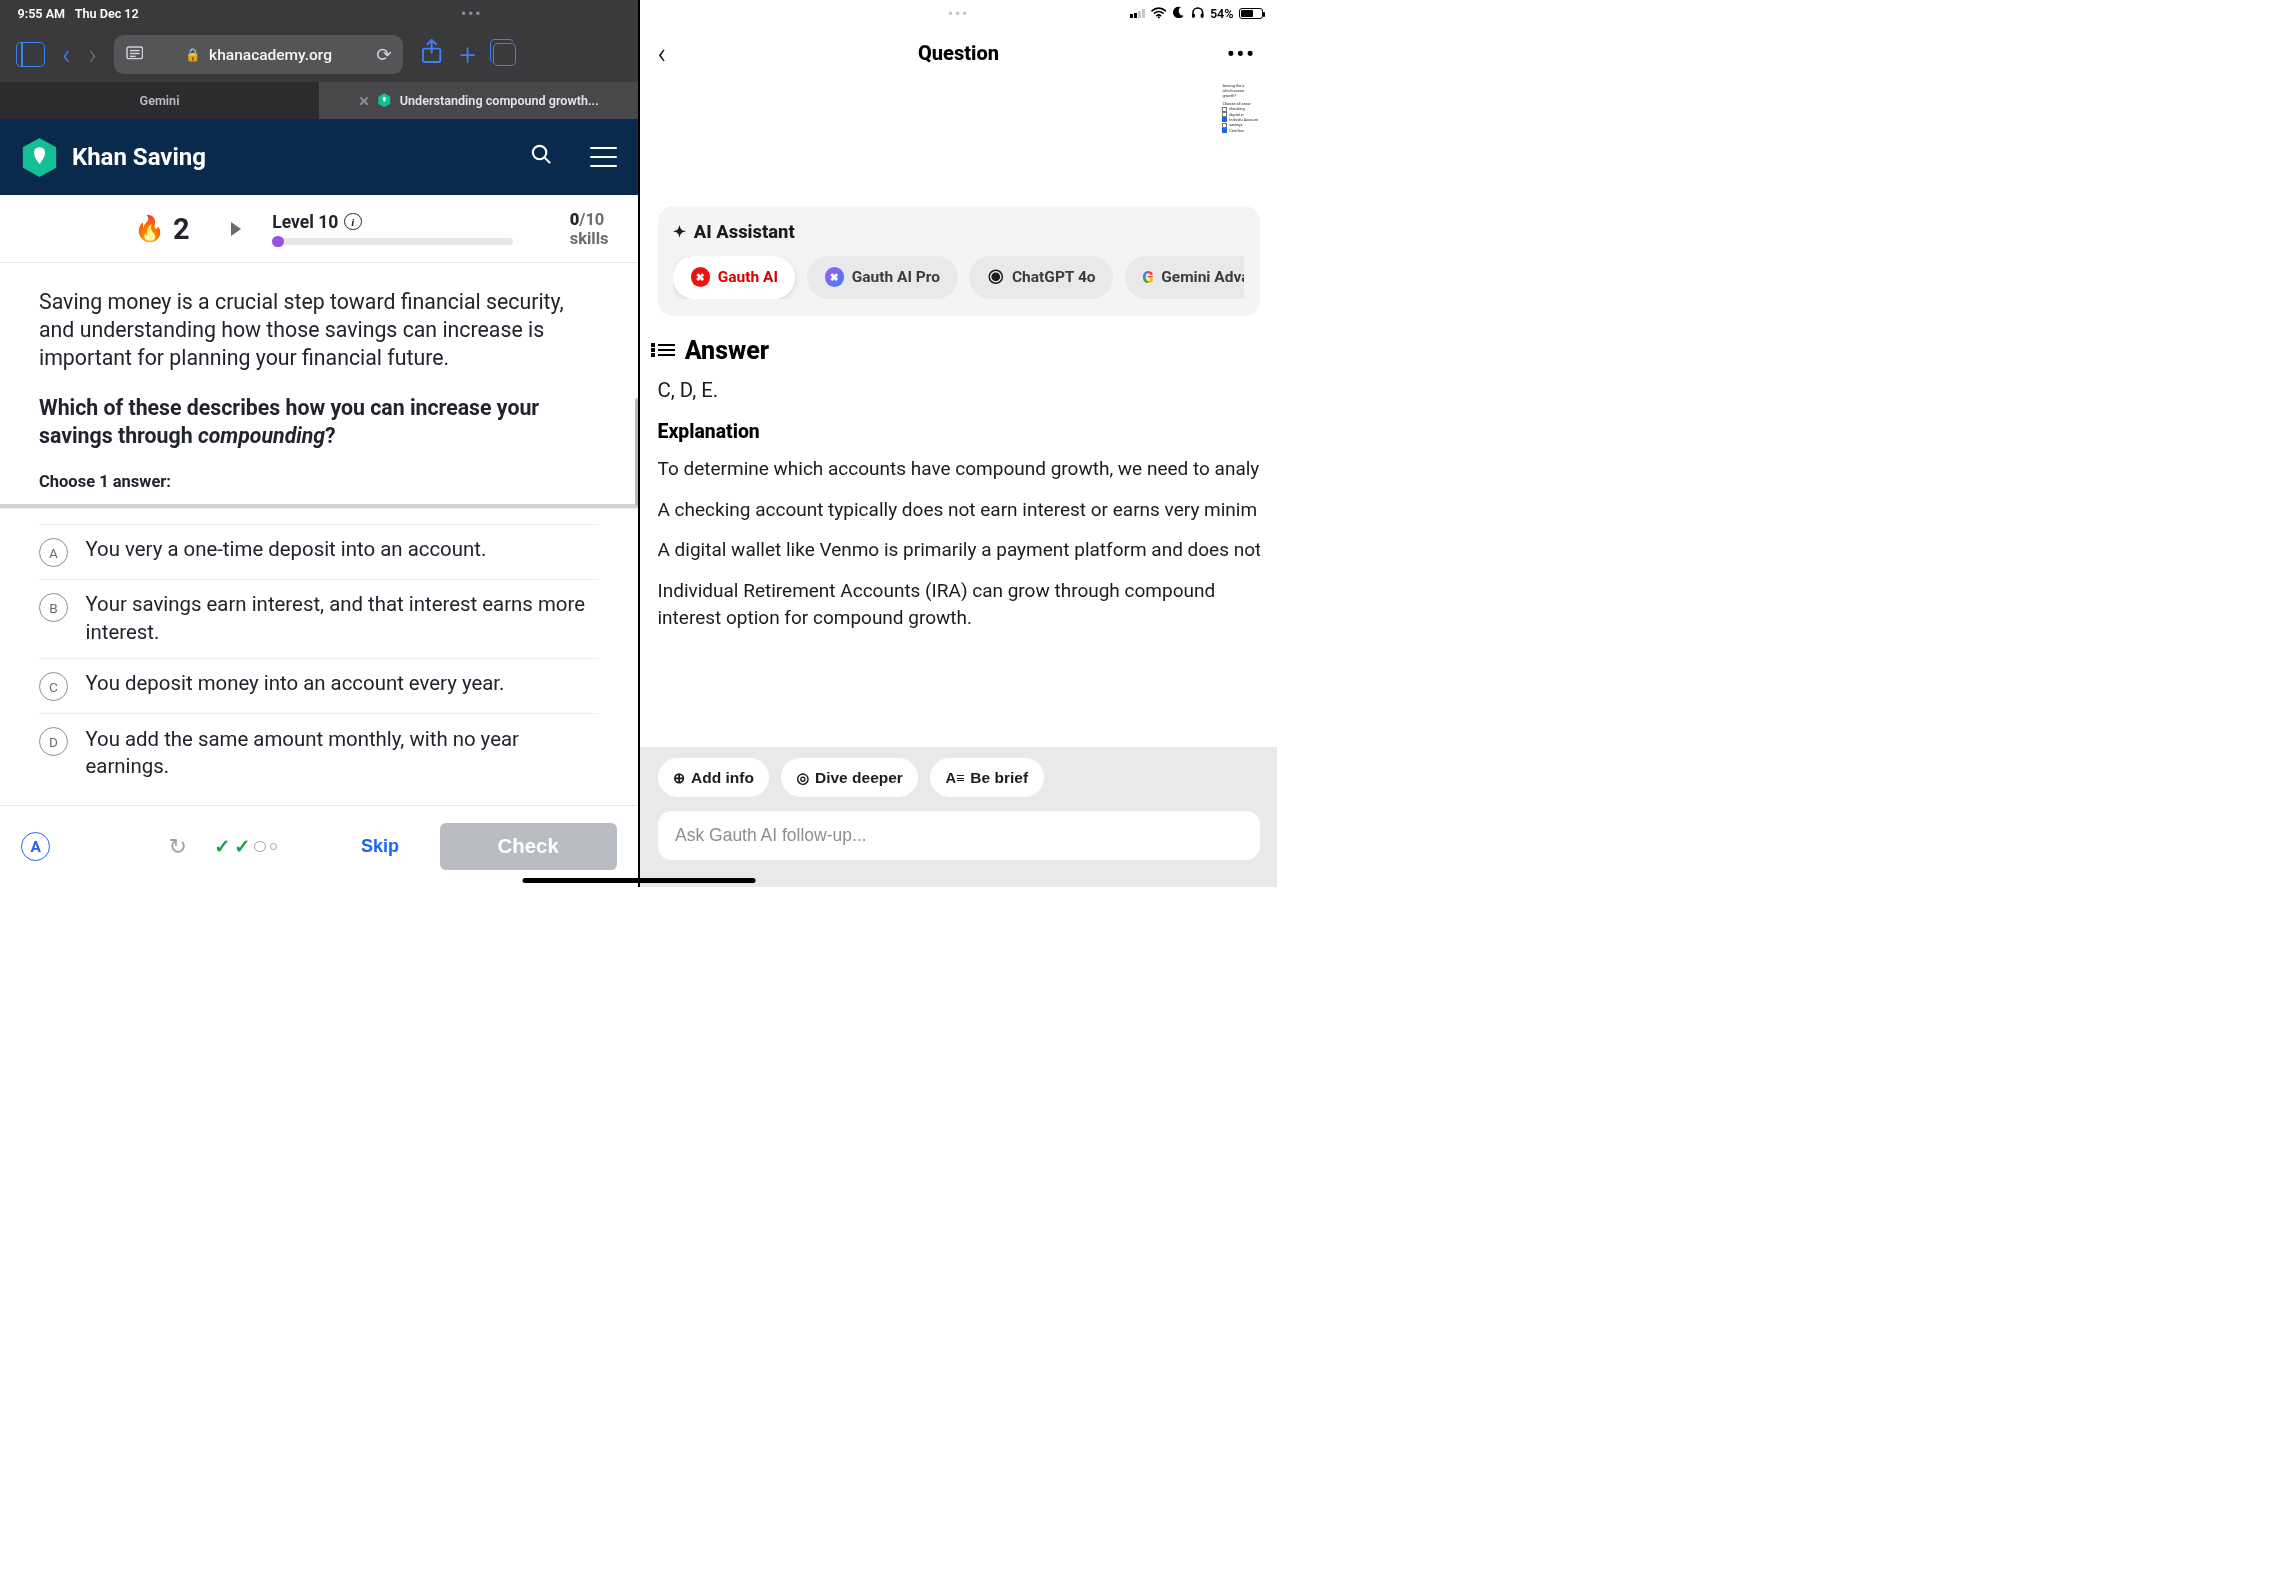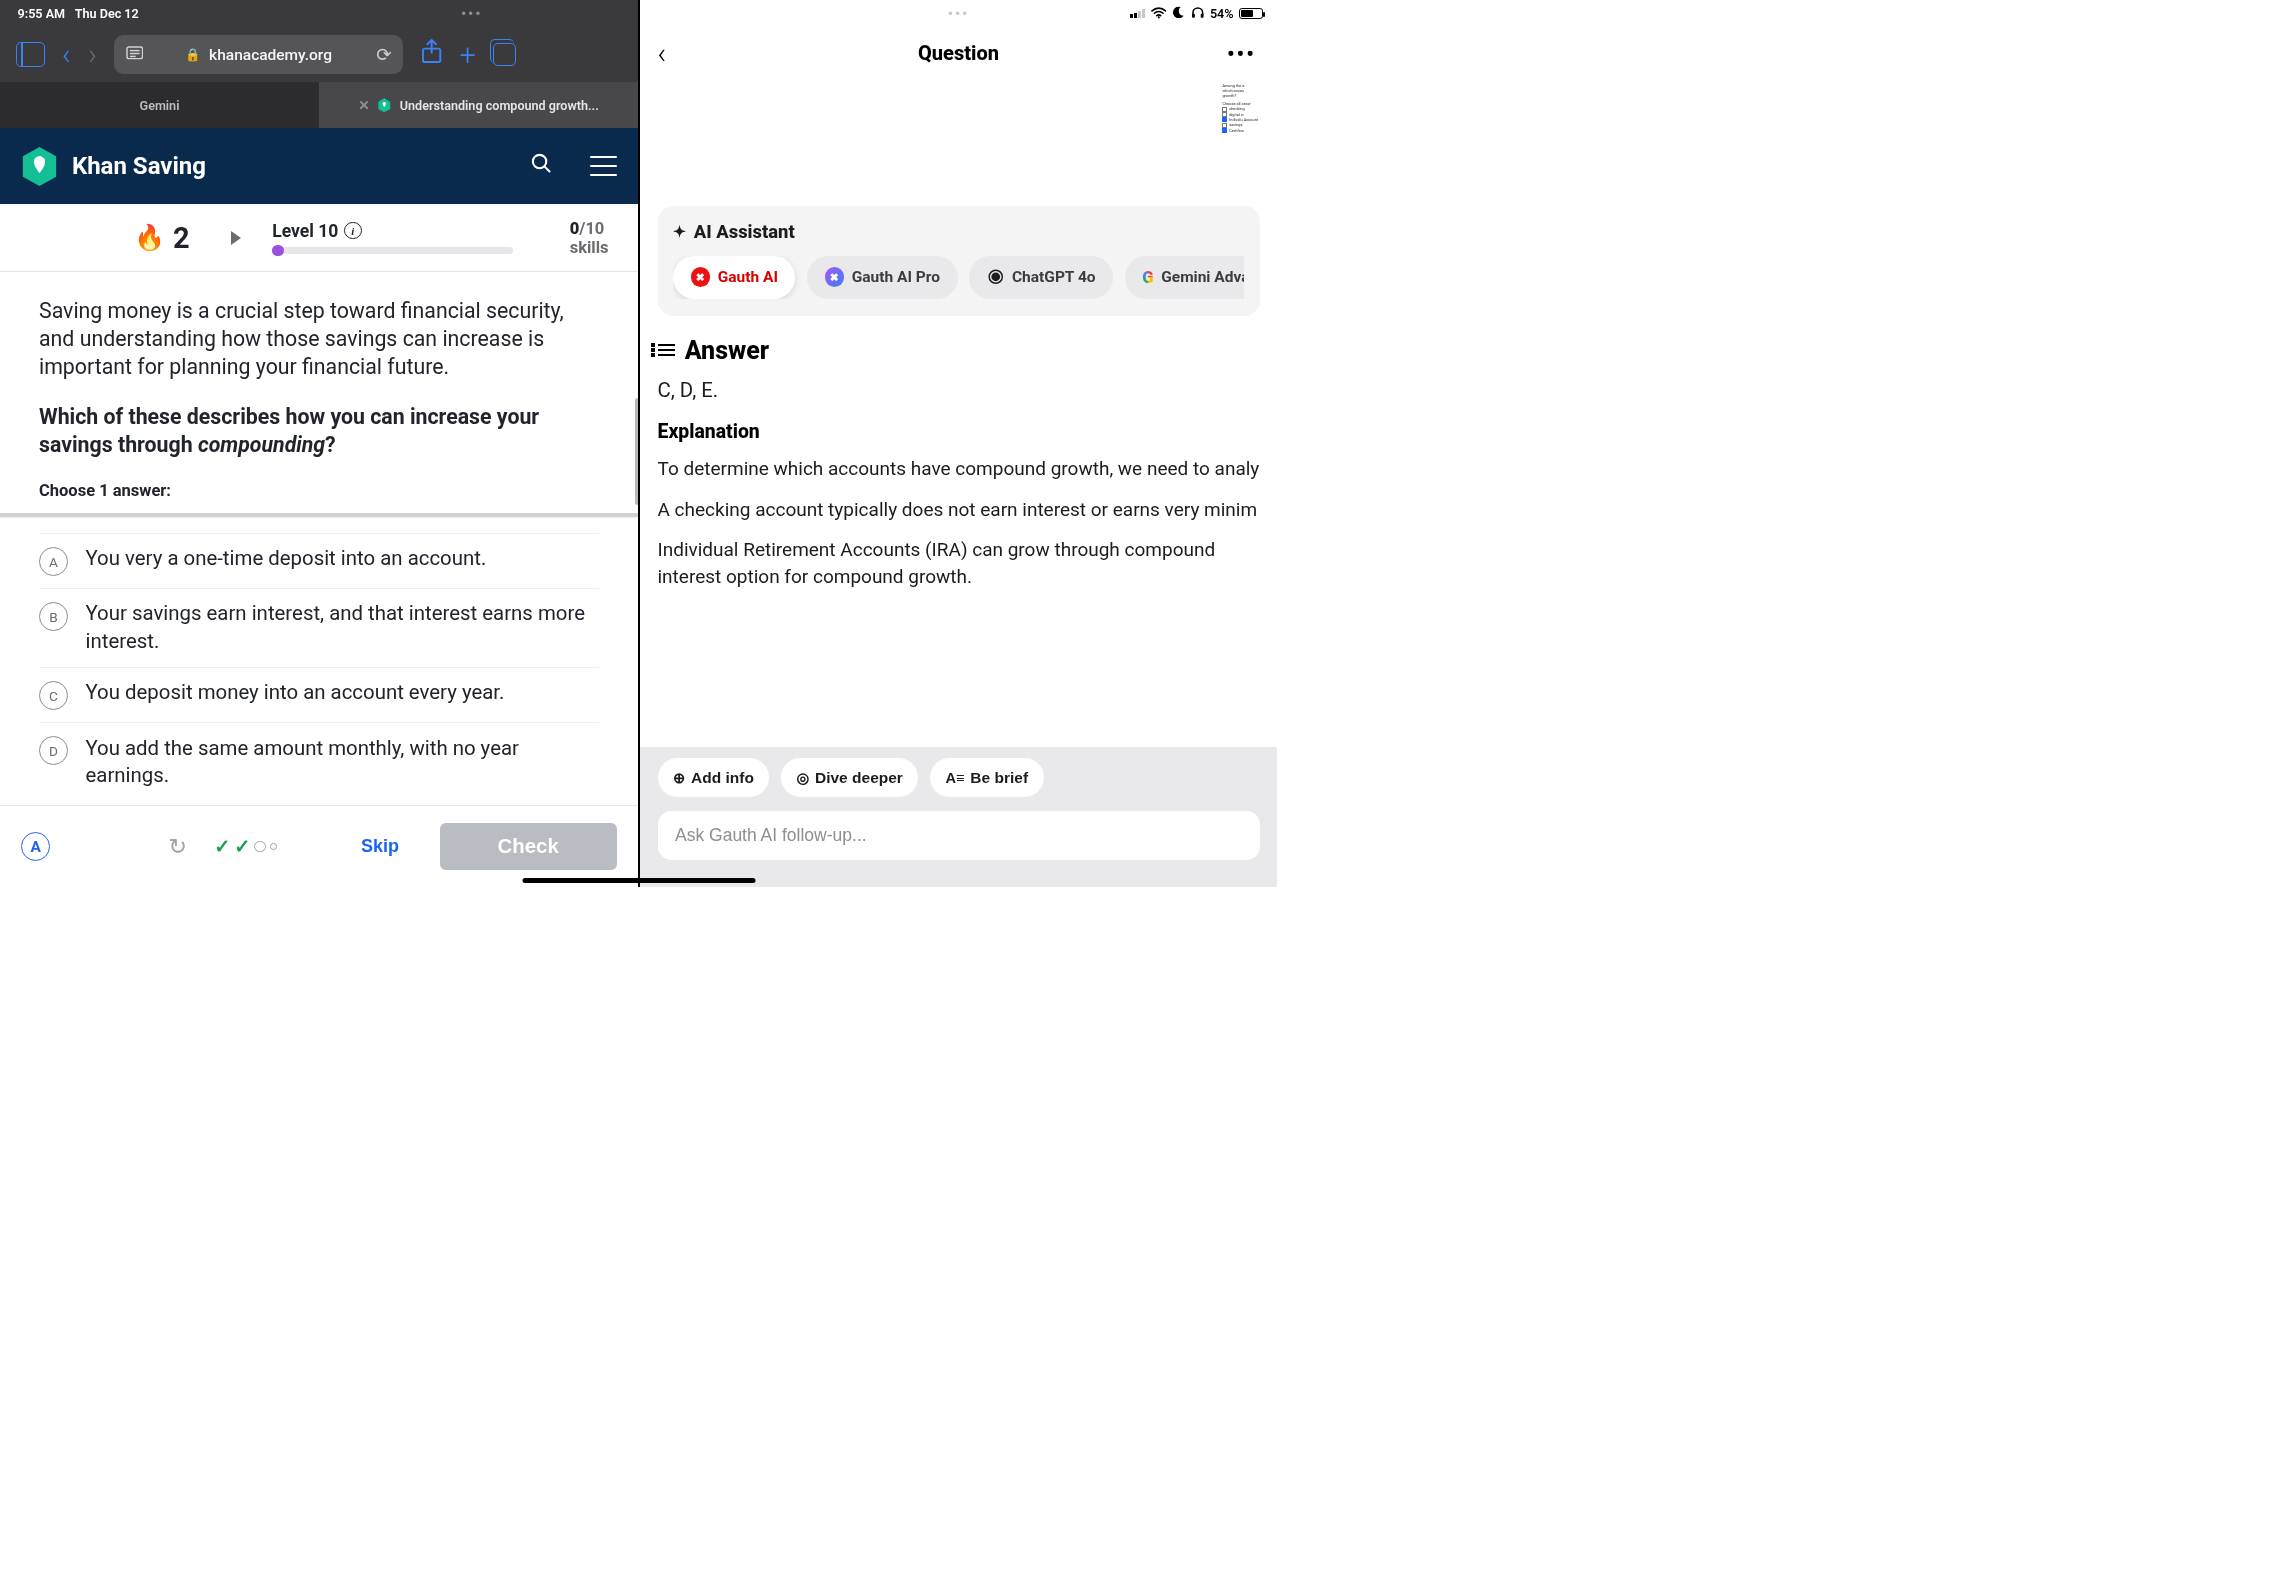--- a/index.html
+++ b/index.html
@@ -25,21 +25,21 @@
 .addr-bar { flex: 0 0 289px; height: 39px; background: #555557; border-radius: 9.7px; display: flex; align-items: center; justify-content: center; gap: 7.8px; color: #f5f5f7; font-size: 15.5px; font-weight: 500; position: relative; }
 .addr-bar .aA { position:absolute; left:11.6px; color:#d1d1d6; font-size:15.5px; }
 .addr-bar .lock { font-size:12.6px; color:#d1d1d6; }
 .addr-bar .reload { position:absolute; right:11.6px; color:#d1d1d6; font-size:18.4px; }
 .tb-icon { color:#3b82f6; font-size:25px; font-weight:300; }
 .plus-icon { color:#3b82f6; font-size:29px; font-weight:300; }
 .tabs-icon-sq { width:23px; height:23px; border:1.9px solid #3b82f6; border-radius:4.9px; position:relative; }
 .tabs-icon-sq::before { content:""; position:absolute; left:-4.9px; top:-4.9px; width:23px; height:23px; border:1.9px solid #3b82f6; border-radius:4.9px; border-right:none; border-bottom:none; }
 
 
-.tabs-row { height: 46px; background: #2c2c2e; display: flex; }
+.tabs-row { height: 37px; background: #2c2c2e; display: flex; }
 .tab { flex:1; display:flex; align-items:center; justify-content:center; gap:7.8px; font-size:12.6px; font-weight:600; color:#e5e5ea; }
 .tab.inactive { background:#2c2c2e; color:#bdbdc2; }
 .tab.active { background:#48484a; }
 .tab .close-x { color:#8e8e93; font-size:13.6px; }
 .tab .khan-mini-svg { width:14.6px; height:14.6px; }
 
 
 .khan-header { height: 76px; background: #0a2a4d; display:flex; align-items:center; padding: 0 21.3px; gap: 13.6px; }
 .khan-logo-hex { width:37px; height:41px; position:relative; }
 .khan-logo-text { color:#fff; font-size:24px; font-weight:700; flex:1; }
@@ -368,20 +368,21 @@
           <i></i>
           <i></i>
           <i></i>
         </span>
       <span>Answer</span>
     </div>
     <p class="ans-short">C, D, E.</p>
     <p class="exp-h">Explanation</p>
     <p class="exp-p">To determine which accounts have compound growth, we need to analy</p>
     <p class="exp-p">A checking account typically does not earn interest or earns very minim</p>
+    <p class="exp-p">A digital wallet like Venmo is primarily a payment platform and does not</p>
     <p class="exp-p wrap">Individual Retirement Accounts (IRA) can grow through compound interest option for compound growth.</p>
   </div>
 
   <div class="right-bottom">
     <div class="chips">
       <button class="chip">
           <span class="ic">⊕</span>
           <span>Add info</span>
         </button>
       <button class="chip">

